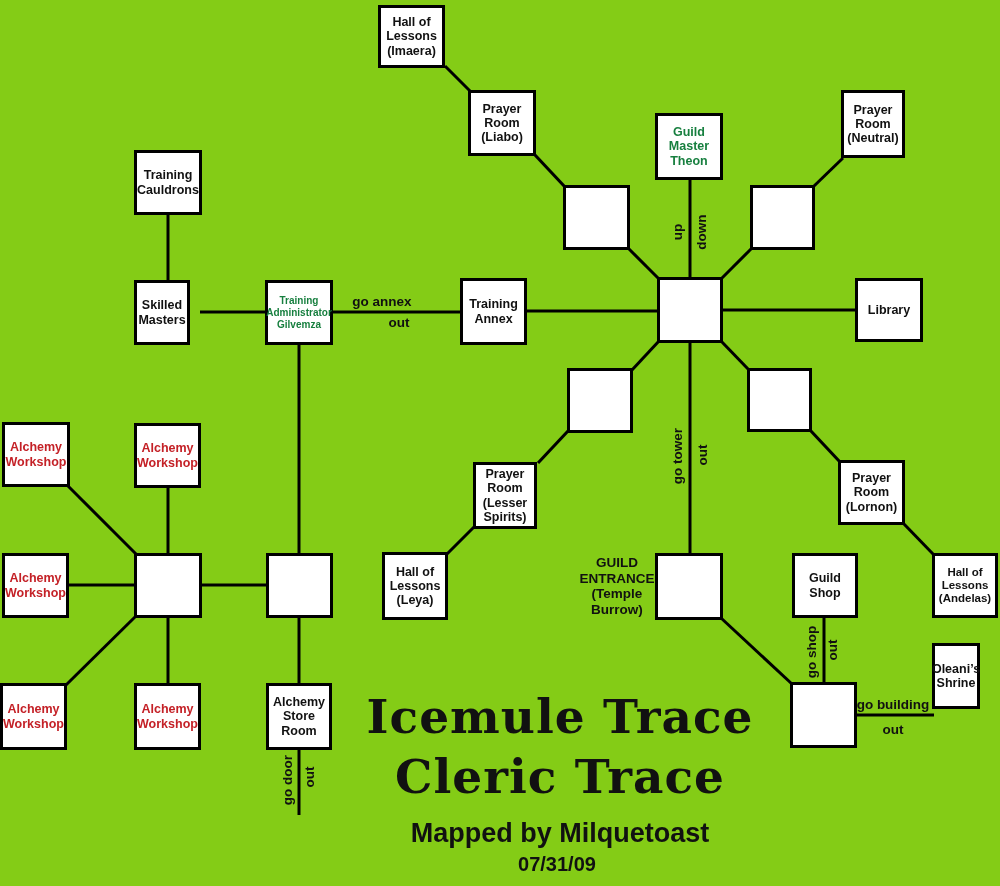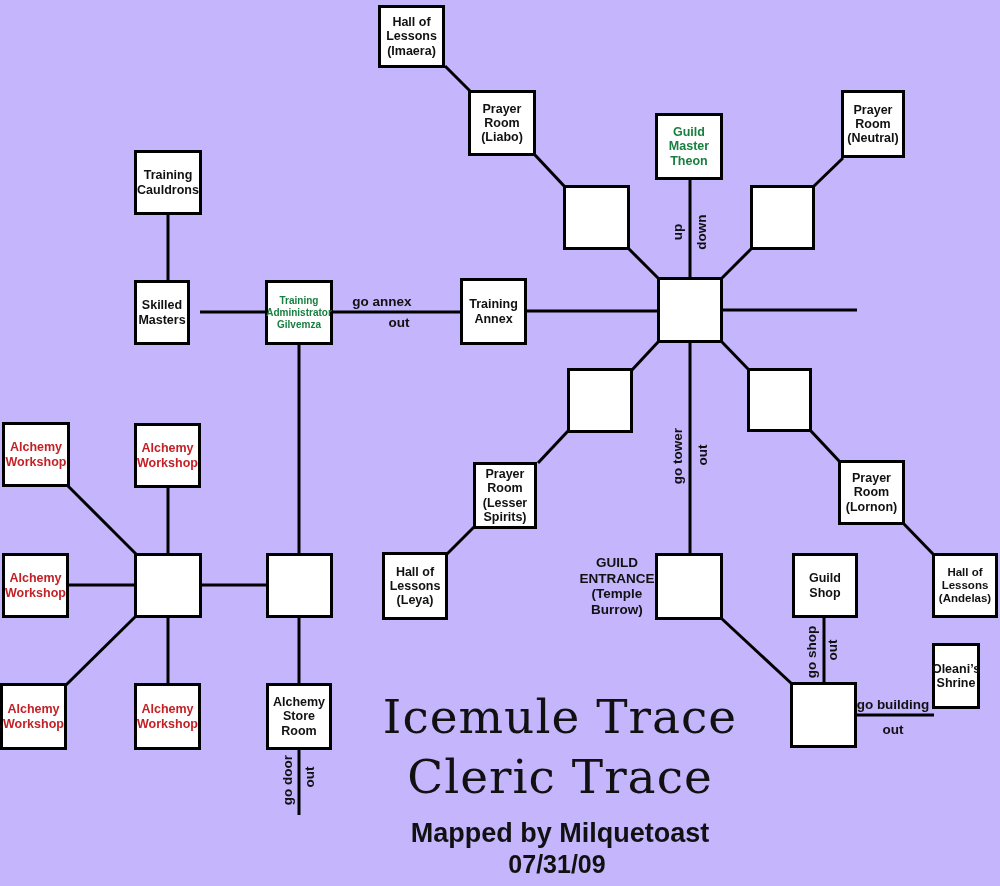--- a/index.html
+++ b/index.html
@@ -1,37 +1,37 @@
 <!DOCTYPE html>
 <html style="--npc_green: #177f3f; --workshop_red: #c42127; --line_black: #000000;"><head>
 <meta charset="utf-8">
 <style>
   html,body{margin:0;padding:0;background:#fff;}
-  #map{position:relative;width:1000px;height:886px;background:#c4b5fd;overflow:hidden;
+  #map{position:relative;width:1000px;height:886px;background:#84cc16;overflow:hidden;
        font-family:"Liberation Sans",sans-serif;color:#111;}
   #wires{position:absolute;left:0;top:0;z-index:1;}
   #wires line{stroke:var(--line_black,#000);stroke-width:3;}
   .room{position:absolute;box-sizing:border-box;background:#fff;border:3px solid var(--line_black,#000);
         z-index:2;display:flex;align-items:center;justify-content:center;text-align:center;
         font-weight:bold;font-size:12.5px;line-height:1.14;white-space:pre-line;}
   .room.green{color:var(--npc_green,#177f3f);}
   .room.red{color:var(--workshop_red,#c42127);}
   .room.tiny{font-size:10px;line-height:1.2;}
   .room.sm{font-size:11.5px;}
   .elabel{position:absolute;z-index:3;font-weight:bold;font-size:13.5px;white-space:nowrap;
           transform:translate(-50%,-50%);}
   .elabel.rot{transform:translate(-50%,-50%) rotate(-90deg);}
   .entrance-label{position:absolute;z-index:3;font-weight:bold;font-size:13.5px;line-height:1.15;
           text-align:center;white-space:pre-line;transform:translate(-50%,-50%);}
   .title-line{position:absolute;z-index:3;transform:translate(-50%,-50%);white-space:nowrap;
-          font-family:"DejaVu Serif",serif;font-weight:normal;font-size:47px;letter-spacing:1px;text-align:center;}
+          font-family:"DejaVu Serif",serif;font-weight:bold;font-size:47px;letter-spacing:1px;text-align:center;}
   .credit{position:absolute;z-index:3;transform:translate(-50%,-50%);white-space:nowrap;
           font-family:"Liberation Sans",sans-serif;font-weight:bold;font-size:27px;}
   .date{position:absolute;z-index:3;transform:translate(-50%,-50%);white-space:nowrap;
-          font-family:"Liberation Sans",sans-serif;font-weight:bold;font-size:25px;}
+          font-family:"Liberation Sans",sans-serif;font-weight:bold;font-size:20px;}
 </style>
 </head>
 <body>
 
 <div id="map">
 
   <svg id="wires" width="1000" height="886">
     <line x1="445" y1="66" x2="471" y2="92"></line>
     <line x1="535" y1="155" x2="565" y2="187"></line>
     <line x1="628" y1="248" x2="659" y2="279"></line>
@@ -78,20 +78,21 @@
 (Neutral)</div>
   <div class="room" style="left:134px;top:150px;width:68px;height:65px">Training
 Cauldrons</div>
   <div class="room" style="left:134px;top:280px;width:56px;height:65px">Skilled
 Masters</div>
   <div class="room green tiny" style="left:265px;top:280px;width:68px;height:65px">Training
 Administrator
 Gilvemza</div>
   <div class="room" style="left:460px;top:278px;width:67px;height:67px">Training
 Annex</div>
+  <div class="room" style="left:855px;top:278px;width:68px;height:64px">Library</div>
   <div class="room" style="left:473px;top:462px;width:64px;height:67px">Prayer
 Room
 (Lesser
 Spirits)</div>
   <div class="room" style="left:838px;top:460px;width:67px;height:65px">Prayer
 Room
 (Lornon)</div>
   <div class="room" style="left:382px;top:552px;width:66px;height:68px">Hall of
 Lessons
 (Leya)</div>

